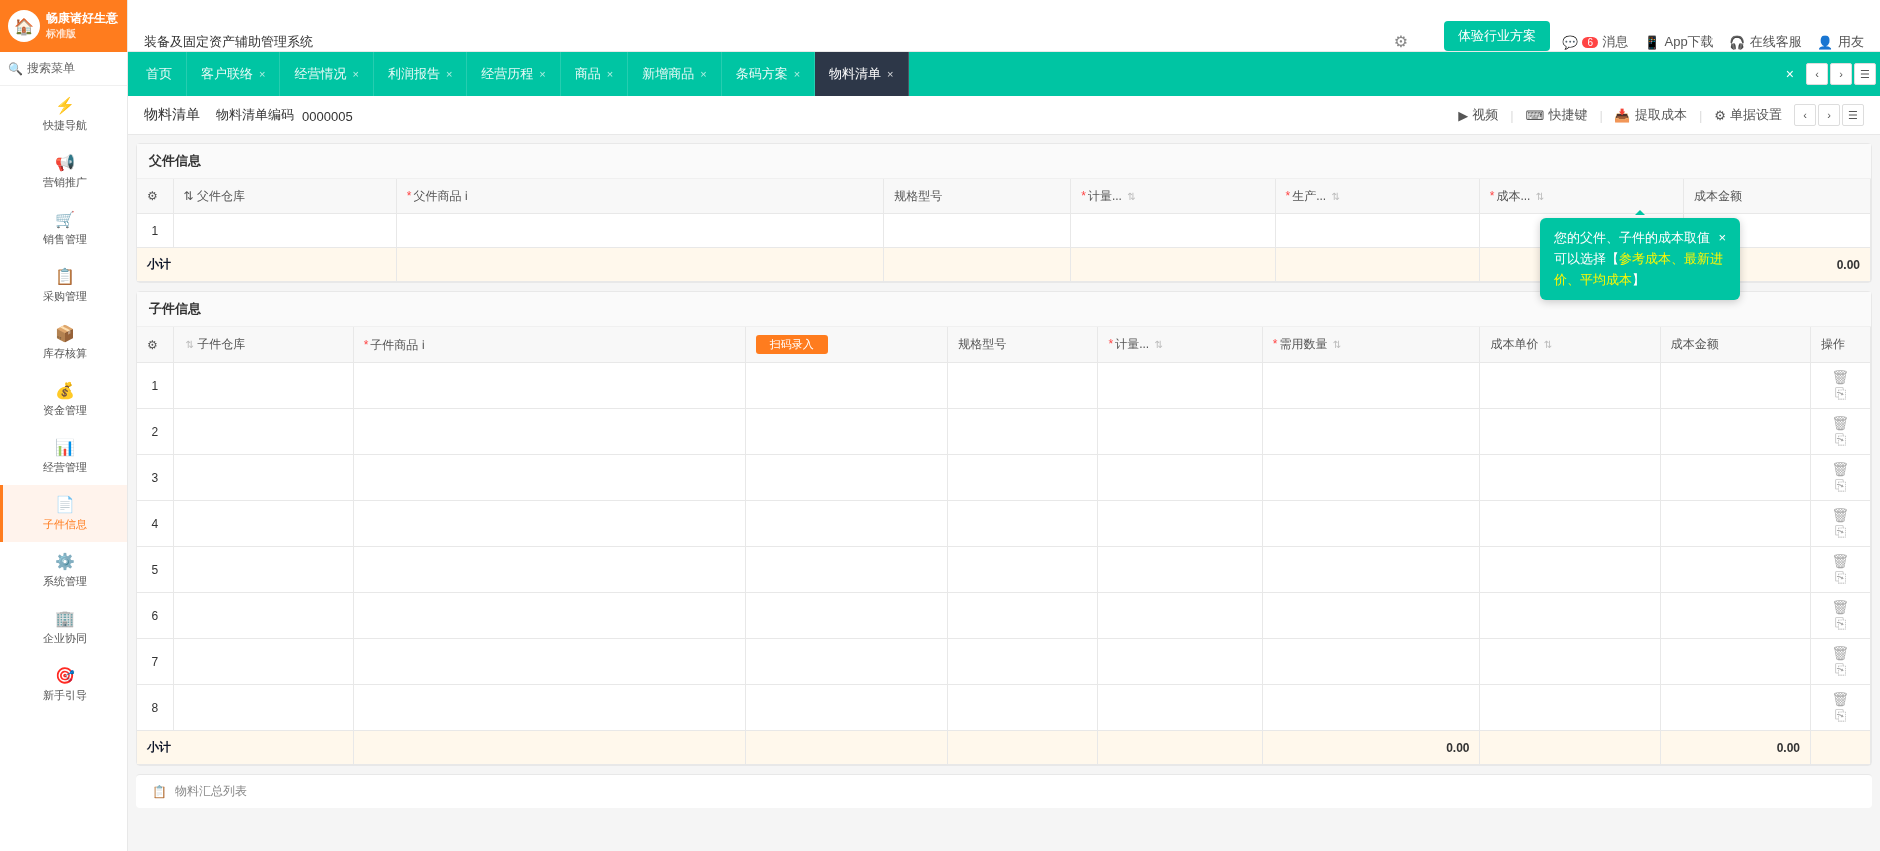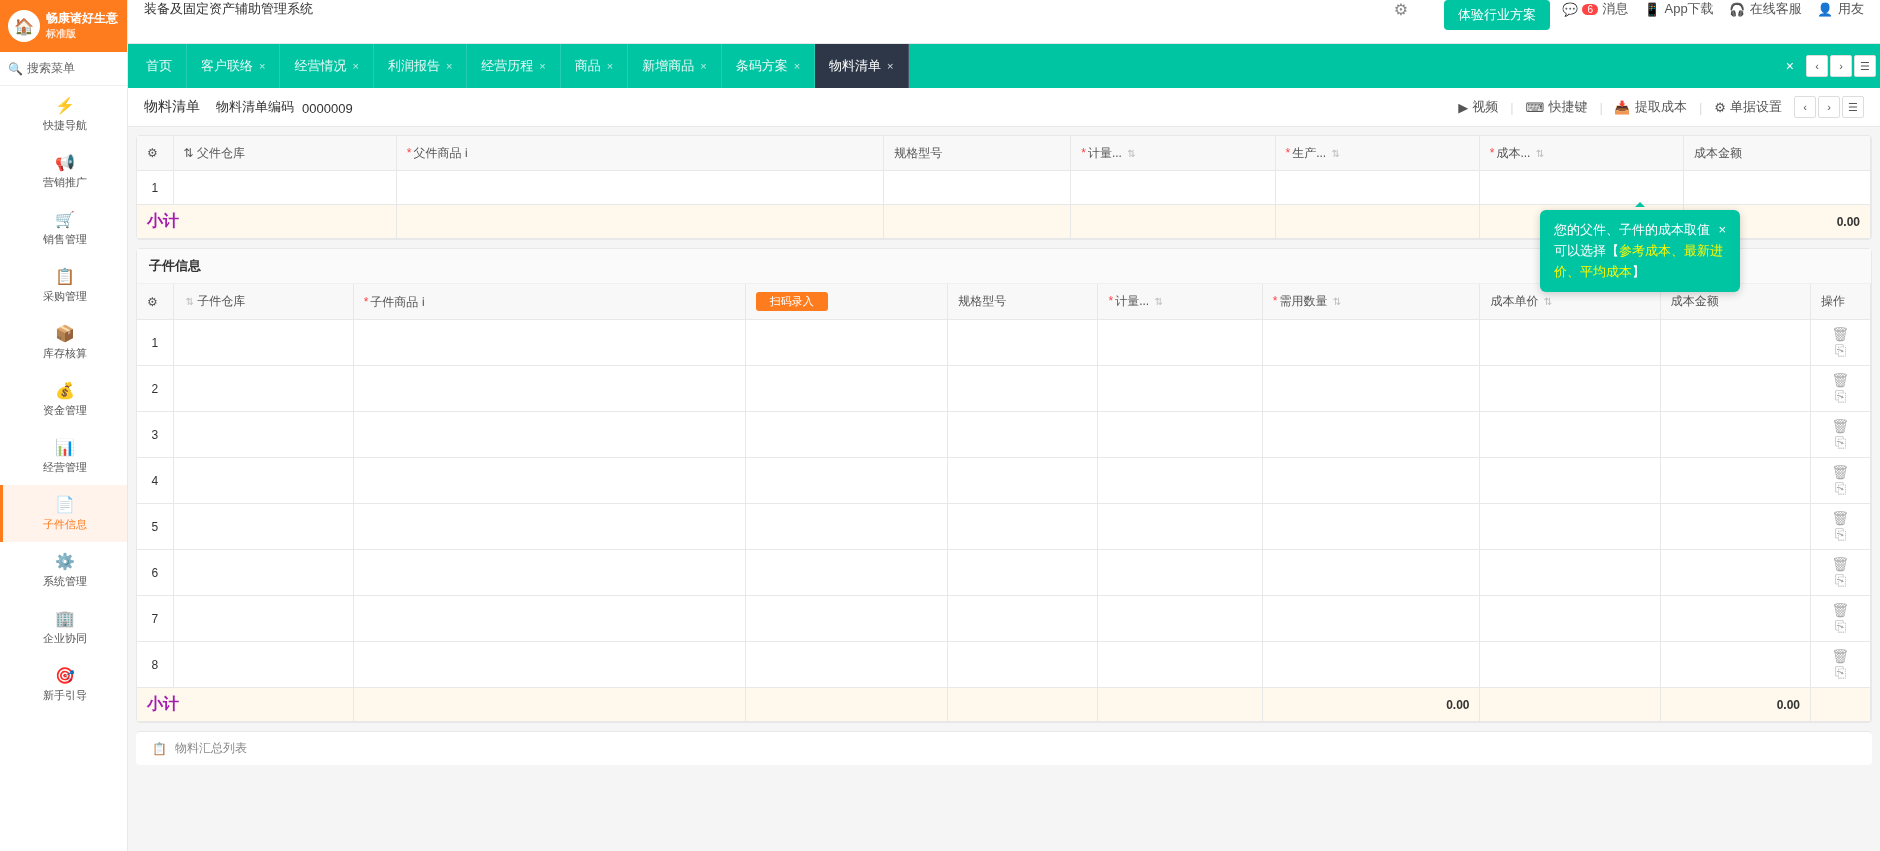--- a/index.html
+++ b/index.html
@@ -69,23 +69,23 @@
       flex: 1;
       display: flex;
       flex-direction: column;
       overflow: hidden;
       background: #f5f5f5;
     }
 
     
     .topbar {
       background: #fff;
-      height: 44px;
-      display: flex;
-      align-items: flex-start;
+      height: 52px;
+      display: flex;
+      align-items: flex-end;
       padding: 0 16px;
       border-bottom: 1px solid #e8e8e8;
       gap: 12px;
     }
     .topbar-title {
       font-size: 13px;
       color: #333;
       flex: 1;
     }
     .topbar-btn {
@@ -236,21 +236,21 @@
       border-right: 1px solid #e8e8e8;
       border-bottom: 1px solid #e8e8e8;
       color: #333;
       height: 34px;
     }
     .subtotal-row td {
       background: #fff8ec !important;
       font-weight: bold;
       color: #333;
     }
-    .subtotal-label { color: #a21caf; font-size: 16px; }
+    .subtotal-label { color: #0f172a; font-size: 12px; }
     .th-settings { width: 36px; background: #f8f8f8; border-right: 1px solid #e8e8e8; text-align: center; }
     .row-num { text-align: center; color: #888; width: 30px; }
     .col-actions { width: 60px; text-align: center; }
     .action-icon { color: #aaa; cursor: pointer; font-size: 14px; margin: 0 2px; }
     .scan-btn {
       background: #ff7c1e;
       color: #fff;
       border: none;
       padding: 2px 14px;
       border-radius: 3px;
@@ -416,21 +416,21 @@
 
     <div class="tooltip-popup">
       <span class="tooltip-close">×</span>
       <span>您的父件、子件的成本取值可以选择【<span class="tooltip-highlight">参考成本、最新进价、平均成本</span>】</span>
     </div>
 
     <div class="page-header">
       <span class="page-header-title">物料清单</span>
       <div class="page-header-code">
         <span>物料清单编码</span>
-        <span>0000009</span>
+        <span>0000005</span>
       </div>
       <div class="page-header-actions">
         <span>
           <span>▶</span>
           <span>视频</span>
         </span>
         <span class="page-header-divider">|</span>
         <span>
           <span>⌨</span>
           <span>快捷键</span>
@@ -447,20 +447,21 @@
         </span>
         <div class="arrow-btns">
           <div class="arrow-btn">‹</div>
           <div class="arrow-btn">›</div>
           <div class="arrow-btn">☰</div>
         </div>
       </div>
     </div>
 
     <div class="section">
+      <div class="section-title">父件信息</div>
       <table class="data-table">
         <thead>
           <tr>
             <th class="th-settings">⚙</th>
             <th>
               <span>⇅</span>
               父件仓库
             </th>
             <th class="col-wide">
               <span class="required">*</span>父件商品

